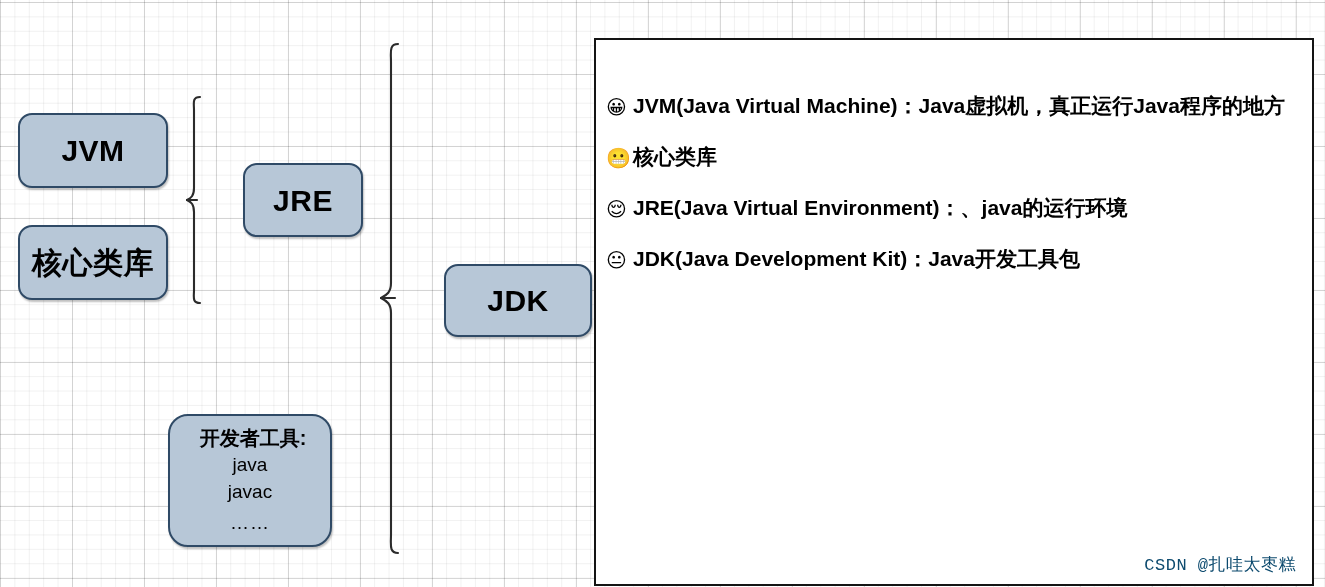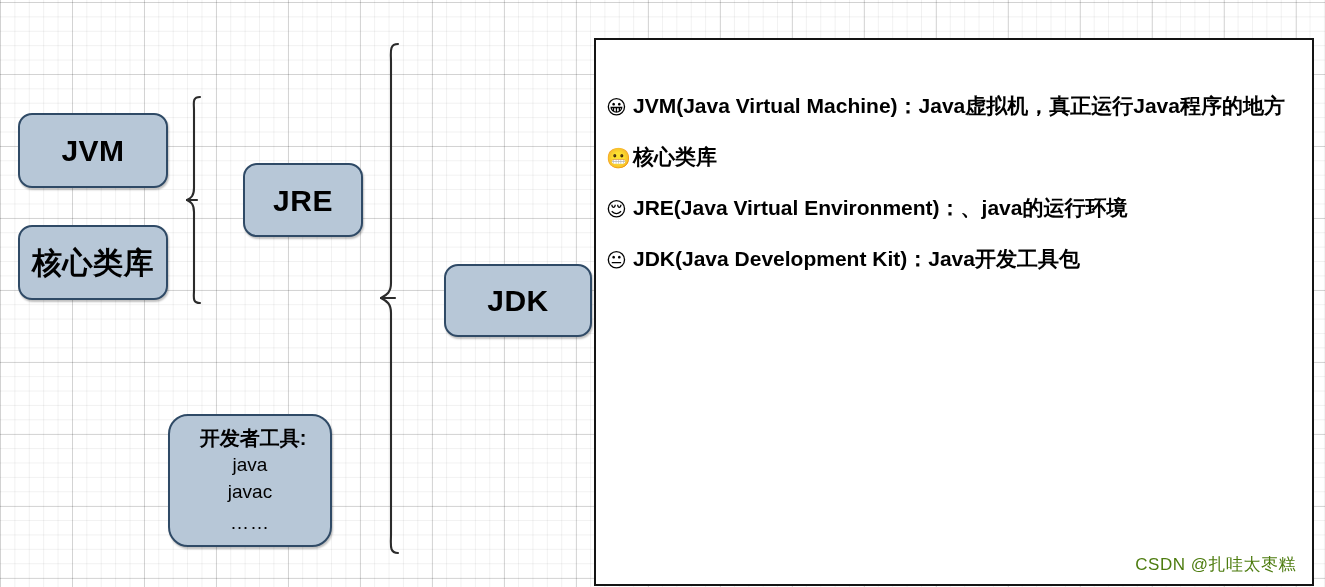--- a/index.html
+++ b/index.html
@@ -118,23 +118,24 @@
     top: 1px;
   }
   .info-term { font-weight: bold; }
   .info-rest { font-weight: bold; text-align: right; }
 
   #watermark {
     position: absolute;
     right: 16px;
     bottom: 8px;
     font-size: 17px;
-    color: #4d7c0f;
+    color: #0c4a6e;
     letter-spacing: 0.5px;
     user-select: none;
+    font-family: Liberation Mono, monospace;
   }
 </style>
 </head>
 <body>
 
 <div id="canvas">
 
   <div class="node" id="node-jvm">
     <span class="node-label">JVM</span>
   </div>

